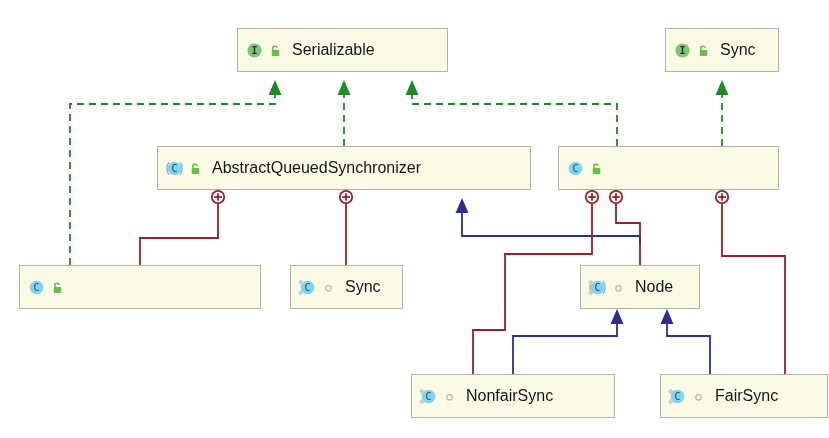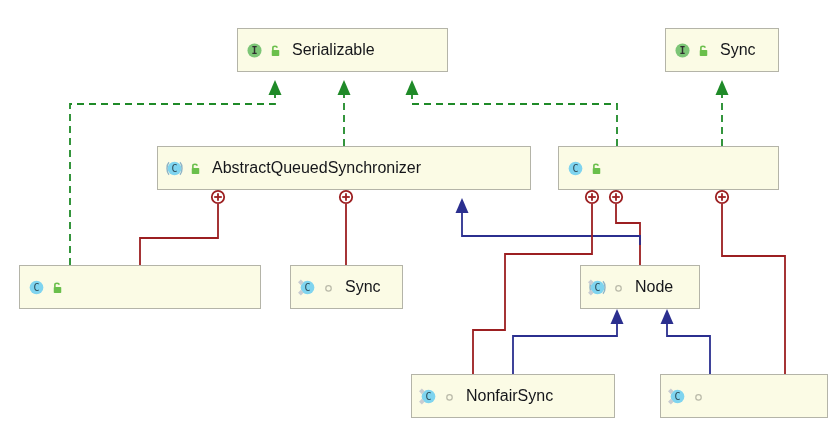--- a/index.html
+++ b/index.html
@@ -228,15 +228,16 @@
       <div class="uml-node" style="left: 660px; top: 374px; width: 168px; height: 44px;">
         <svg viewBox="0 0 20 20" class="ic ic-kind">
           <circle cx="10" cy="10" r="7.2" fill="#7fd4ef"></circle>
           <rect x="0.8999999999999999" y="2.4999999999999996" width="4.2" height="4.2" fill="#c9ccd1" transform="rotate(45 3 4.6)"></rect>
           <rect x="0.8999999999999999" y="13.3" width="4.2" height="4.2" fill="#c9ccd1" transform="rotate(45 3 15.4)"></rect>
           <text x="10" y="13.9" text-anchor="middle" font-size="10.5" font-family="&quot;DejaVu Sans Mono&quot;, monospace" fill="#2b4a57">C</text>
         </svg>
         <svg viewBox="0 0 16 16" class="ic ic-vis">
           <circle cx="8" cy="9" r="2.9" fill="none" stroke="#b9b9a8" stroke-width="1.3"></circle>
         </svg>
+        <span class="node-label">FairSync</span>
       </div>
     </div>
 </div>
 
 </body></html>

